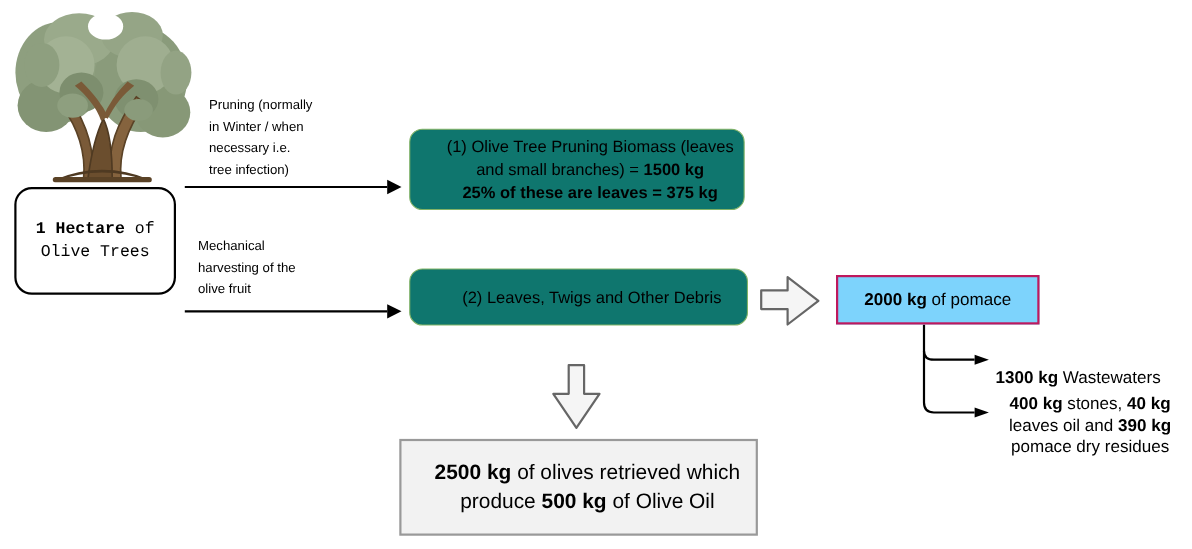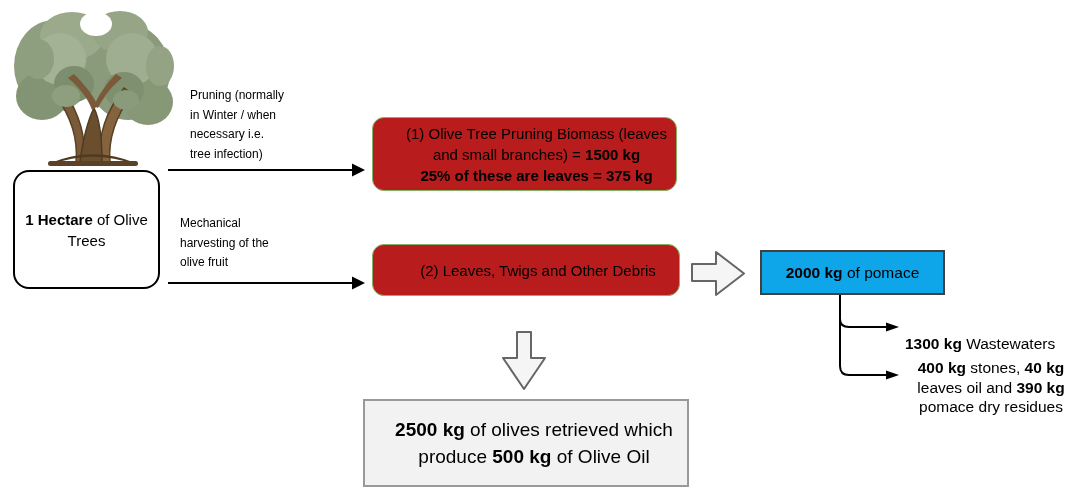--- a/index.html
+++ b/index.html
@@ -31,28 +31,28 @@
     text-align: center;
     font-size: 15px;
     line-height: 21px;
   }
   .rounded-white {
     background: #ffffff;
     border: 2px solid #000000;
     border-radius: 16px;
   }
   .green {
-    background: #b91c1c;
+    background: #0f766e;
     border: 1.5px solid #82b366;
     border-radius: 12px;
     padding-left: 24px;
   }
   .plain-white {
-    background: #0ea5e9;
-    border: 2px solid #404040;
+    background: #7dd3fc;
+    border: 2px solid #be185d;
     border-radius: 0;
   }
   .gray {
     background: #f2f2f2;
     border: 2px solid #999999;
     font-size: 19px;
     line-height: 27px;
   }
   .flow-label {
     position: absolute;
@@ -125,21 +125,21 @@
       <path d="M90,104 C96,92 104,82 114,74 L108,70 C98,80 90,92 86,102 Z" fill="#7a5a38"></path>
       <path d="M42,160 Q85,142 128,160 Q106,152 85,152 Q64,152 42,160 Z" fill="#6b4e2e" stroke="#4f3a22" stroke-width="1.5"></path>
       <rect x="40" y="157" width="90" height="5" rx="2.5" fill="#5a4226"></rect>
     </g>
     <g>
       <ellipse cx="58" cy="92" rx="14" ry="11" fill="#8e9f7f"></ellipse>
       <ellipse cx="118" cy="96" rx="13" ry="10" fill="#8a9b7b"></ellipse>
     </g>
   </svg>
 
-  <div class="box rounded-white" style="left:13px; top:170px; width:147px; height:119px;">
+  <div class="box rounded-white" style="left:13px; top:170px; width:147px; height:98px;font-family:Liberation Mono, monospace;">
     <div>
       <b>1 Hectare</b><span> of Olive Trees</span>
     </div>
   </div>
 
   <div class="flow-label" style="left:190px; top:86px; width:165px;">
     <div>Pruning (normally</div>
     <div>in Winter / when</div>
     <div>necessary i.e.</div>
     <div>tree infection)</div>

